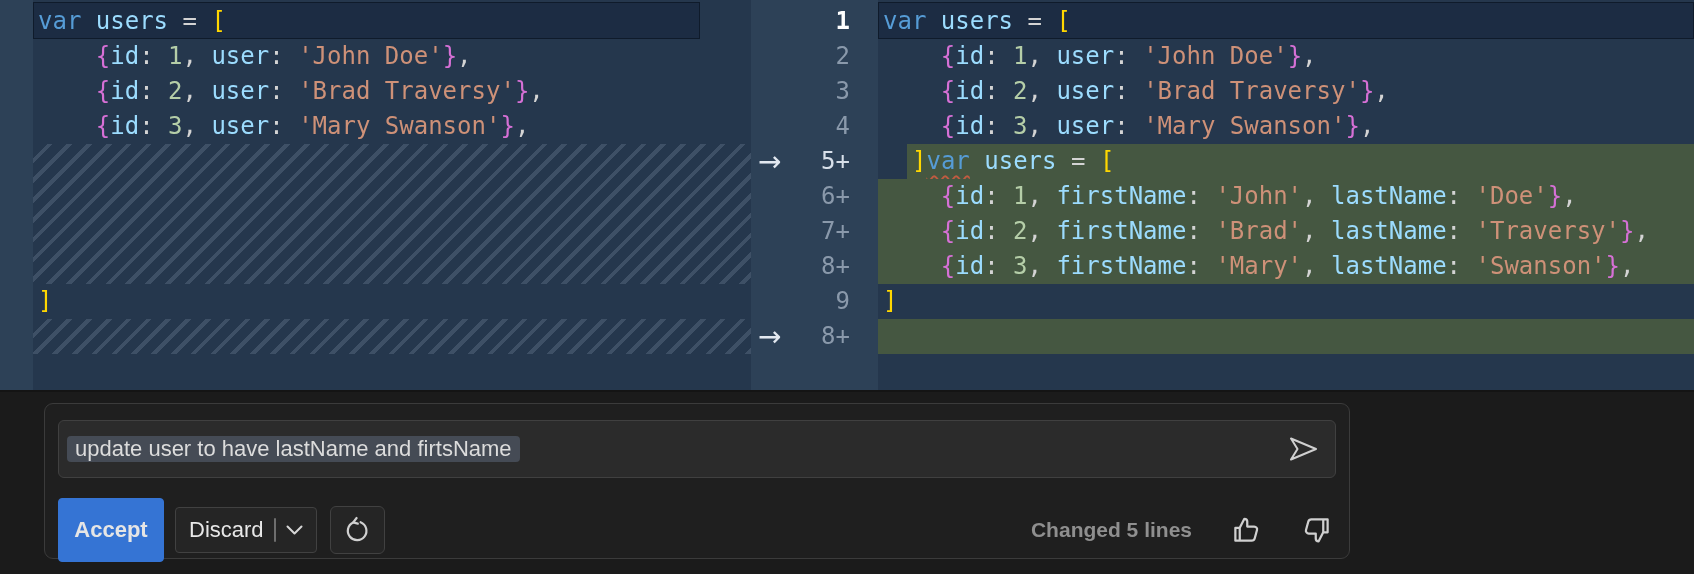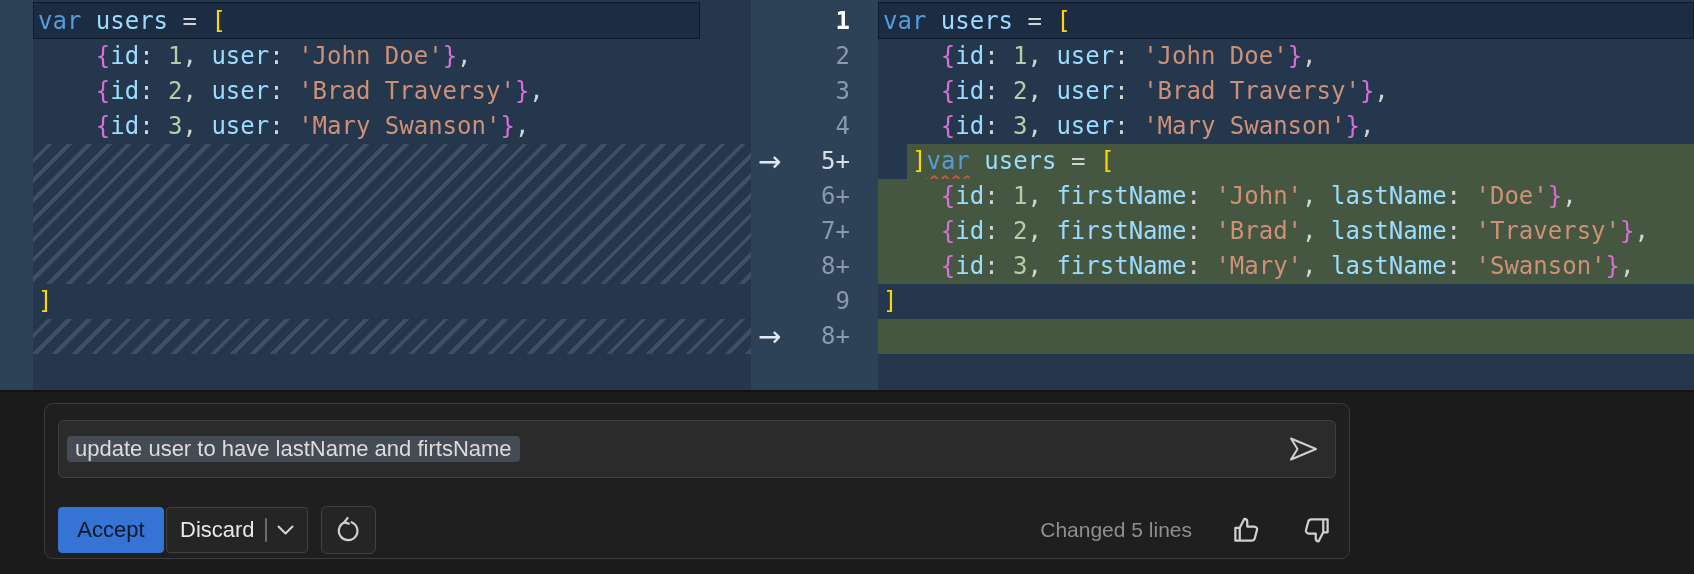--- a/index.html
+++ b/index.html
@@ -63,30 +63,30 @@
                 border-radius:6px; display:flex; align-items:center; padding-left:8px; }
   .sel-chip { background:var(--selection-bg); border-radius:4px; padding:0 8px;
               color:var(--input-text); font-size:22px; }
   .send-btn { position:absolute; right:10px; top:50%; transform:translateY(-50%);
               width:44px; height:40px; display:flex; align-items:center; justify-content:center;
               background:transparent; border:none; cursor:pointer; }
 
   .actions-row { position:absolute; left:13px; right:15px; top:101px; height:50px;
                  display:flex; align-items:center; }
   .btn { font-size:22px; border-radius:4px; cursor:pointer; }
-  .btn-accept { width:106px; height:46px; background:var(--accent-blue); color:#0f172a;
-                border:1px solid var(--accent-blue); font-weight:400; }
-  .btn-discard { margin-left:2px; height:46px; padding:0 13px; display:flex; align-items:center;
+  .btn-accept { width:106px; height:64px; background:var(--accent-blue); color:#e5e5e5;
+                border:1px solid var(--accent-blue); font-weight:700; }
+  .btn-discard { margin-left:11px; height:46px; padding:0 13px; display:flex; align-items:center;
                  gap:10px; background:var(--button-dark-bg); color:#e8e8e8;
                  border:1px solid var(--button-border); font-weight:500; }
   .discard-sep { width:2px; height:24px; background:#6e6e6e; border-radius:1px; }
   .btn-retry { margin-left:13px; width:55px; height:48px; display:flex; align-items:center;
                justify-content:center; background:var(--button-dark-bg);
                border:1px solid var(--button-border); border-radius:6px; }
-  .right-group { margin-left:auto; display:flex; align-items:center; gap:37px; }
+  .right-group { margin-left:auto; display:flex; align-items:center; gap:37px;font-weight:bold; }
   .status-text { color:var(--status-text); font-size:21px; }
   .icon-btn { background:transparent; border:none; cursor:pointer; width:34px; height:34px;
               display:flex; align-items:center; justify-content:center; }
   svg { display:block; }
 </style>
 </head>
 <body>
 
 <div class="diff-editor">
 

